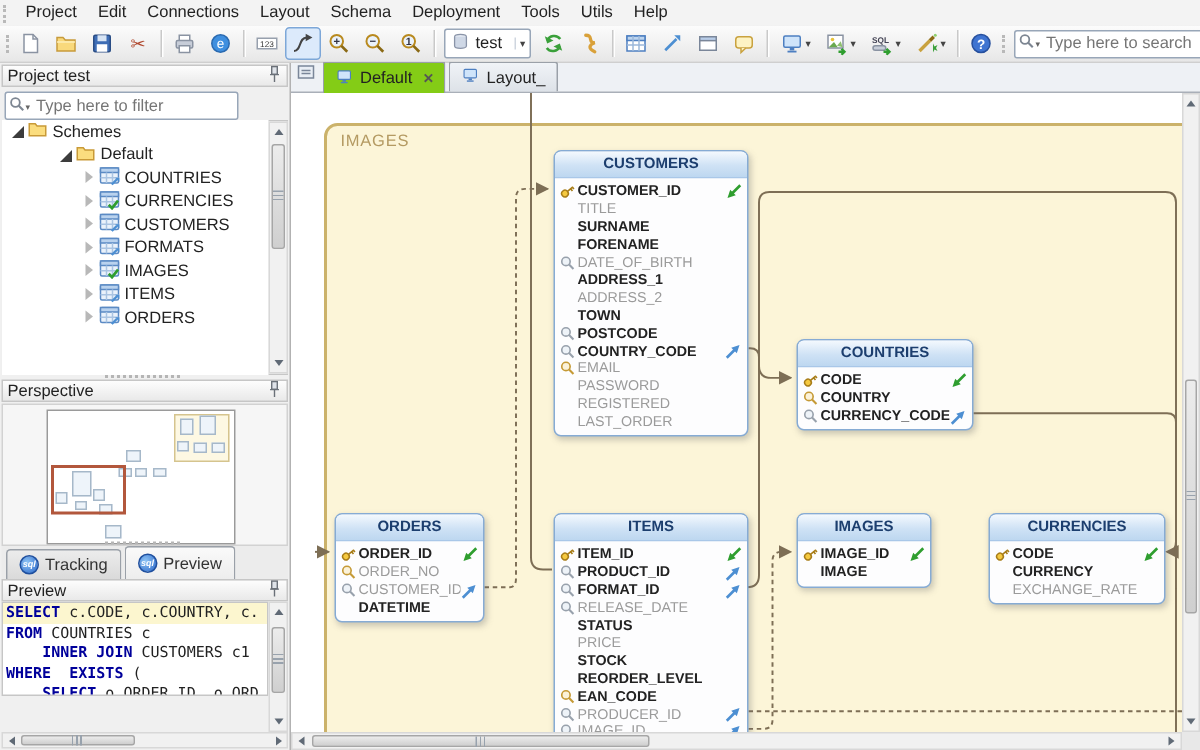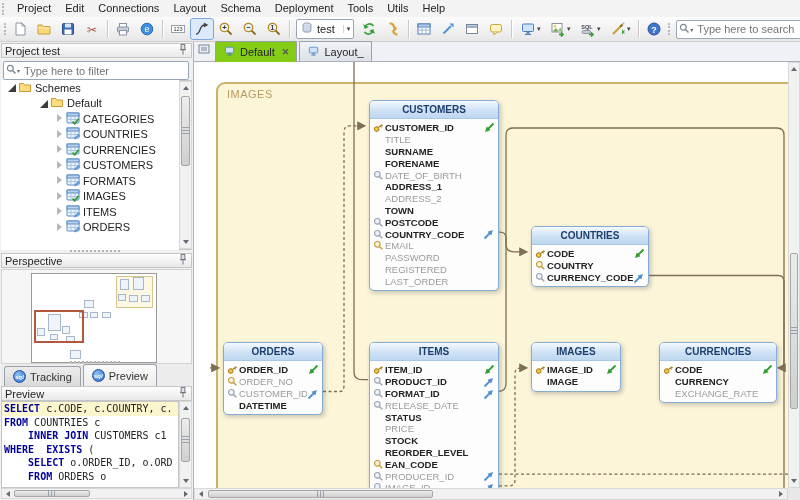--- a/index.html
+++ b/index.html
@@ -33,21 +33,21 @@
   .sbox input{border:none;outline:none;flex:1 1 auto;width:20px;font-size:11px;
     font-family:"Liberation Sans",sans-serif;color:#444;background:transparent;}
   .searchwrap{margin-left:auto;display:flex;align-items:center;flex:0 0 auto;}
   .searchwrap .sbox{width:150px;}
   
   .phead{position:absolute;left:1px;width:191px;height:15px;
     background:linear-gradient(#fdfdfd,#e9e9e9);border:1px solid #c6c6c6;box-sizing:border-box;
     display:flex;align-items:center;padding:0 3px;font-size:11px;}
   .phead .ptitle{flex:1;}
   .phead svg{width:10px;height:13px;}
-  .filterbox{position:absolute;left:3px;top:61px;width:186px;height:17px;box-sizing:border-box;}
+  .filterbox{position:absolute;left:3px;top:61px;width:156px;height:17px;box-sizing:border-box;}
   .treewrap{position:absolute;left:1px;top:80px;width:178px;height:170px;background:#fff;overflow:hidden;}
   .treeborder{position:absolute;left:1px;top:80px;width:191px;height:170px;border:1px solid #c6c6c6;
     box-sizing:border-box;background:#fff;}
   .trow{height:15.5px;display:flex;align-items:center;white-space:nowrap;}
   .trow svg{width:14px;height:14px;margin-right:3px;flex:0 0 auto;}
   .texp{width:9px;height:9px;margin-right:2px;flex:0 0 auto;position:relative;}
   .texp-open::after{content:"";position:absolute;left:1px;top:1px;
     border:4px solid transparent;border-bottom-color:#3c3c3c;border-right-color:#3c3c3c;}
   .texp-closed::after{content:"";position:absolute;left:2px;top:0;
     border-top:4px solid transparent;border-bottom:4px solid transparent;border-left:5px solid #b8b8b8;}
@@ -62,21 +62,21 @@
   .btabs{position:absolute;left:1px;top:364px;width:191px;height:22px;background:#ececec;
     display:flex;align-items:flex-end;padding-left:3px;box-sizing:border-box;gap:2px;}
   .btab{height:19px;border:1px solid #9aa0a8;border-bottom:none;border-radius:3px 3px 0 0;
     display:flex;align-items:center;gap:4px;padding:0 8px;font-size:11px;
     background:linear-gradient(#ececec,#dadada);color:#333;}
   .btab.active{background:linear-gradient(#fafafa,#ededed);height:21px;}
   .sqlball{width:13px;height:13px;border-radius:50%;
     background:radial-gradient(circle at 4px 4px,#8ec4f5,#2a67c9);border:1px solid #1f4f9e;
     color:#fff;font-size:6px;font-weight:bold;display:flex;align-items:center;justify-content:center;
     box-sizing:border-box;font-style:italic;}
-  .sqlwrap{position:absolute;left:1px;top:401px;width:178px;height:87px;background:#fff;
+  .sqlwrap{position:absolute;left:1px;top:401px;width:178px;height:63px;background:#fff;
     border:1px solid #c6c6c6;box-sizing:border-box;overflow:hidden;
     font-family:"DejaVu Sans Mono",monospace;font-size:10px;line-height:13.5px;}
   .sqlline{white-space:pre;padding-left:2px;}
   .sqlline.hl{background:#fcf6cf;}
   .kw{color:#00009b;font-weight:bold;}
   
   .sb{position:absolute;background:#f1f1f1;border:1px solid #d8d8d8;box-sizing:border-box;}
   .sbthumb{position:absolute;background:linear-gradient(#ececec,#cfcfcf);
     border:1px solid #a6a6a6;border-radius:2px;box-sizing:border-box;
     display:flex;align-items:center;justify-content:center;}
@@ -355,30 +355,20 @@
             <path d="M1.5 11.5 V3.5 h4 l1.2 1.5 h5.8 V11.5 z" fill="#fbdd7e" stroke="#c99a37"></path>
           </svg></span>
         <span class="tlabel">Default</span>
       </div>
       <div class="trow" style="padding-left: 54px;">
         <span class="texp texp-closed"></span>
         <span><svg viewBox="0 0 14 14">
             <rect x="1" y="2" width="12" height="10" rx="1" fill="#eaf2fb" stroke="#5b8ac4"></rect>
             <rect x="1" y="2" width="12" height="3" fill="#b9d2ee" stroke="#5b8ac4"></rect>
             <path d="M5 5 V12 M9 5 V12 M1 8.5 H13" stroke="#aac4e2" fill="none"></path>
-            <path d="M6.5 10.5 l2.2 2.3 l4 -5" stroke="#2f9e2f" stroke-width="1.8" fill="none"></path>
-          </svg></span>
-        <span class="tlabel">CATEGORIES</span>
-      </div>
-      <div class="trow" style="padding-left: 54px;">
-        <span class="texp texp-closed"></span>
-        <span><svg viewBox="0 0 14 14">
-            <rect x="1" y="2" width="12" height="10" rx="1" fill="#eaf2fb" stroke="#5b8ac4"></rect>
-            <rect x="1" y="2" width="12" height="3" fill="#b9d2ee" stroke="#5b8ac4"></rect>
-            <path d="M5 5 V12 M9 5 V12 M1 8.5 H13" stroke="#aac4e2" fill="none"></path>
             <path d="M8.5 13 L12 9.5" stroke="#4d8fd2" stroke-width="1.6"></path>
             <path d="M10.8 8.5 L13.6 8.5 L13.6 11.3 z" fill="#4d8fd2"></path>
           </svg></span>
         <span class="tlabel">COUNTRIES</span>
       </div>
       <div class="trow" style="padding-left: 54px;">
         <span class="texp texp-closed"></span>
         <span><svg viewBox="0 0 14 14">
             <rect x="1" y="2" width="12" height="10" rx="1" fill="#eaf2fb" stroke="#5b8ac4"></rect>
             <rect x="1" y="2" width="12" height="3" fill="#b9d2ee" stroke="#5b8ac4"></rect>

